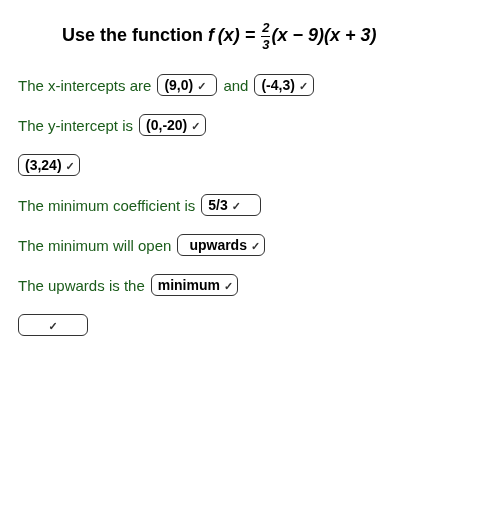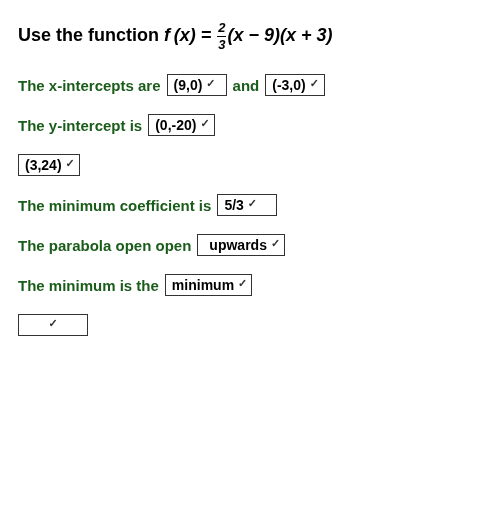--- a/index.html
+++ b/index.html
@@ -15,55 +15,56 @@
       font-family: Arial, sans-serif;
       padding: 20px 18px;
     }
 
     .title-row {
       font-size: 18px;
       font-weight: bold;
       color: #000;
       margin-bottom: 22px;
       line-height: 1.4;
+      margin-left: 44px;
     }
 
     .question-row {
       display: flex;
       align-items: center;
       flex-wrap: wrap;
       gap: 6px;
       margin-bottom: 18px;
       font-size: 15px;
       color: #1a5c1a;
       font-weight: bold;
     }
 
     .inline-select {
       display: inline-flex;
-      align-items: flex-start;
+      align-items: flex-end;
       border: 1.5px solid #333;
-      border-radius: 0;
+      border-radius: 6px;
       padding: 2px 4px 2px 6px;
       background: #fff;
       font-size: 14px;
       color: #000;
       cursor: pointer;
       min-width: 60px;
     }
 
     .inline-select .chevron {
       margin-left: 4px;
       font-size: 11px;
       color: #333;
     }
 
     .label-text {
       color: #1a5c1a;
-      font-weight: bold;
+      font-weight: normal;
     }
 
     
     .formula {
       font-style: italic;
       font-size: 18px;
     }
 
     .fraction {
       display: inline-flex;
@@ -104,21 +105,21 @@
 </div>
 
 <div class="question-row">
   <span class="label-text">The x-intercepts are</span>
   <div class="inline-select">
     <span>(9,0)</span>
     <span class="chevron">✓</span>
   </div>
   <span class="label-text">and</span>
   <div class="inline-select">
-    <span>(-3,0)</span>
+    <span>(-4,3)</span>
     <span class="chevron">✓</span>
   </div>
 </div>
 
 <div class="question-row">
   <span class="label-text">The y-intercept is</span>
   <div class="inline-select">
     <span>(0,-20)</span>
     <span class="chevron">✓</span>
   </div>
@@ -133,29 +134,29 @@
 
 <div class="question-row">
   <span class="label-text">The minimum coefficient is</span>
   <div class="inline-select">
     <span>5/3</span>
     <span class="chevron">✓</span>
   </div>
 </div>
 
 <div class="question-row">
-  <span class="label-text">The parabola open open</span>
+  <span class="label-text">The minimum will open</span>
   <div class="inline-select axis-select">
     <span>upwards</span>
     <span class="chevron">✓</span>
   </div>
 </div>
 
 <div class="question-row">
-  <span class="label-text">The minimum is the</span>
+  <span class="label-text">The upwards is the</span>
   <div class="inline-select">
     <span>minimum</span>
     <span class="chevron">✓</span>
   </div>
 </div>
 
 <div class="question-row">
   <div class="inline-select" style="min-width:70px;">
     <span>&nbsp;&nbsp;&nbsp;&nbsp;&nbsp;</span>
     <span class="chevron">✓</span>

